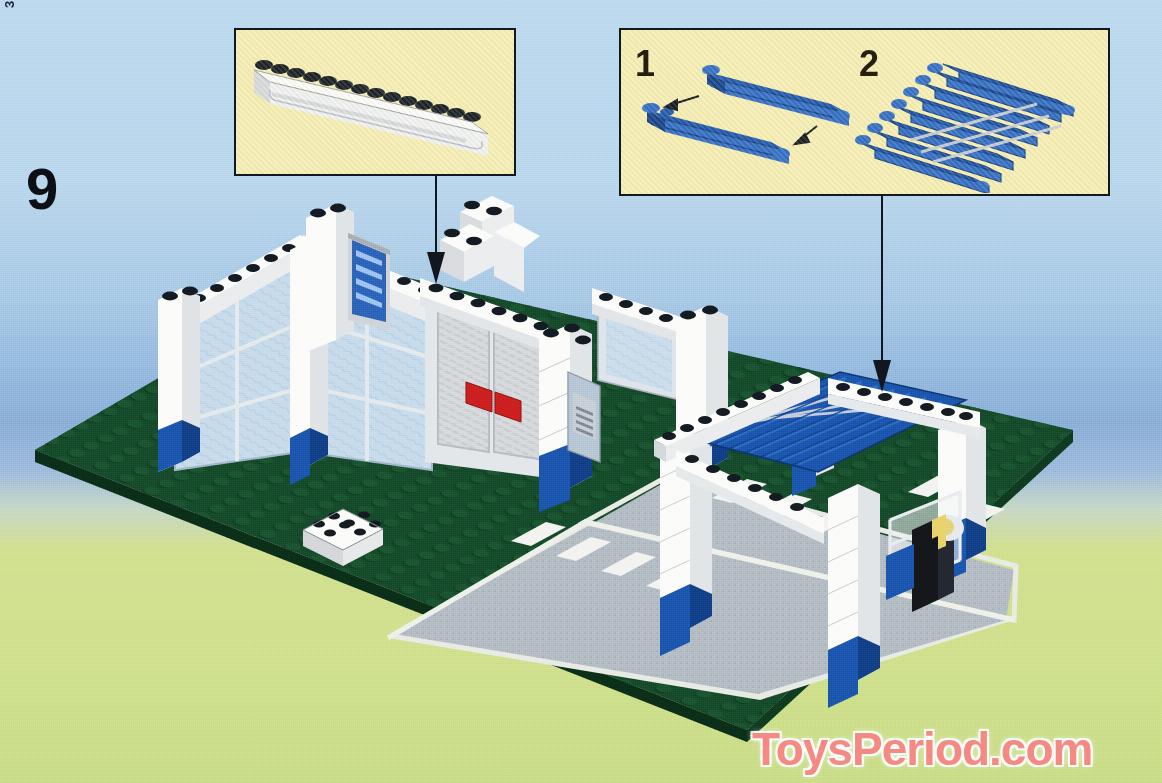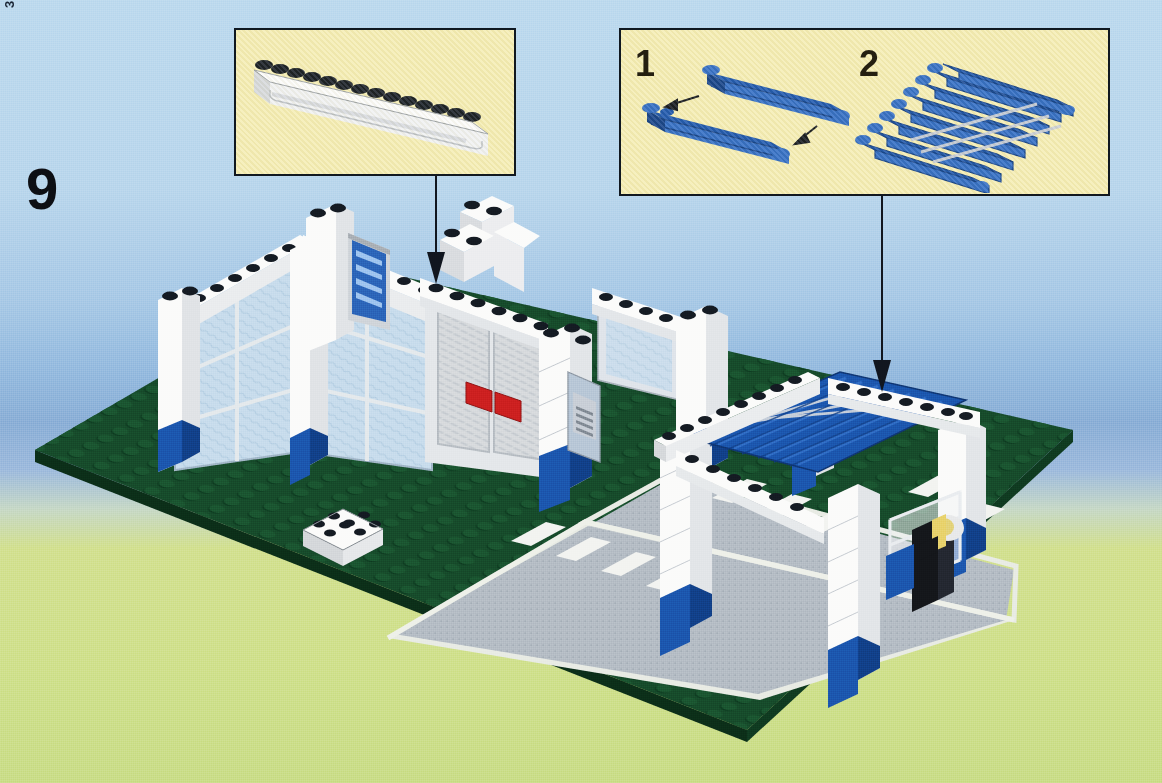--- a/index.html
+++ b/index.html
@@ -639,14 +639,15 @@
 
   <div class="arrow" id="arrow-left">
     <div class="shaft"></div>
     <div class="head"></div>
   </div>
   <div class="arrow" id="arrow-right">
     <div class="shaft"></div>
     <div class="head"></div>
   </div>
 
+  <div id="watermark">ToysPeriod.com</div>
 
 </div>
 
 </body></html>

